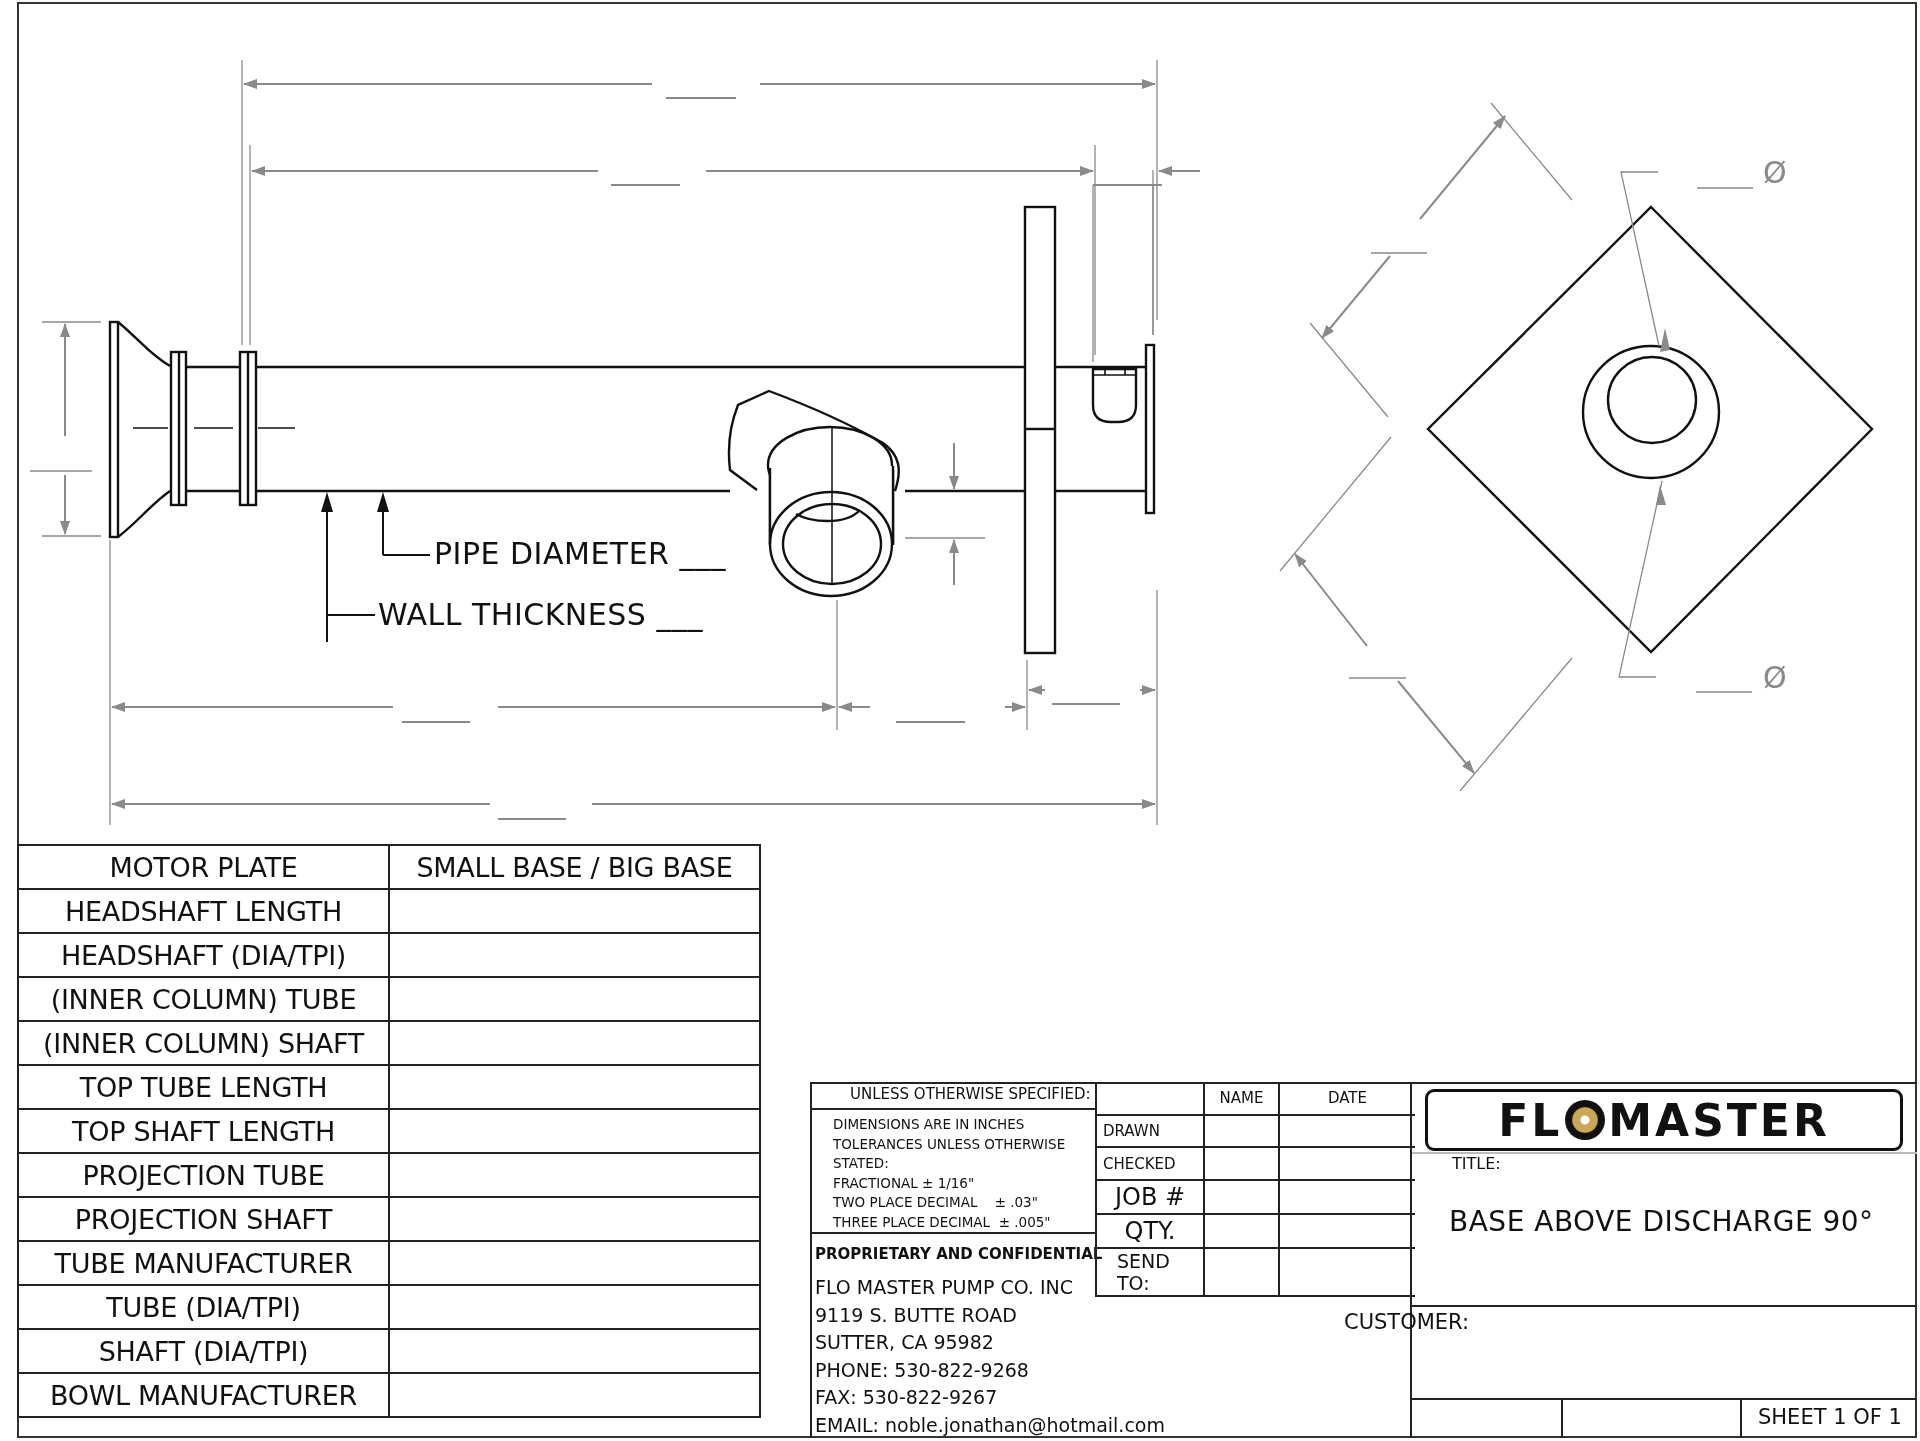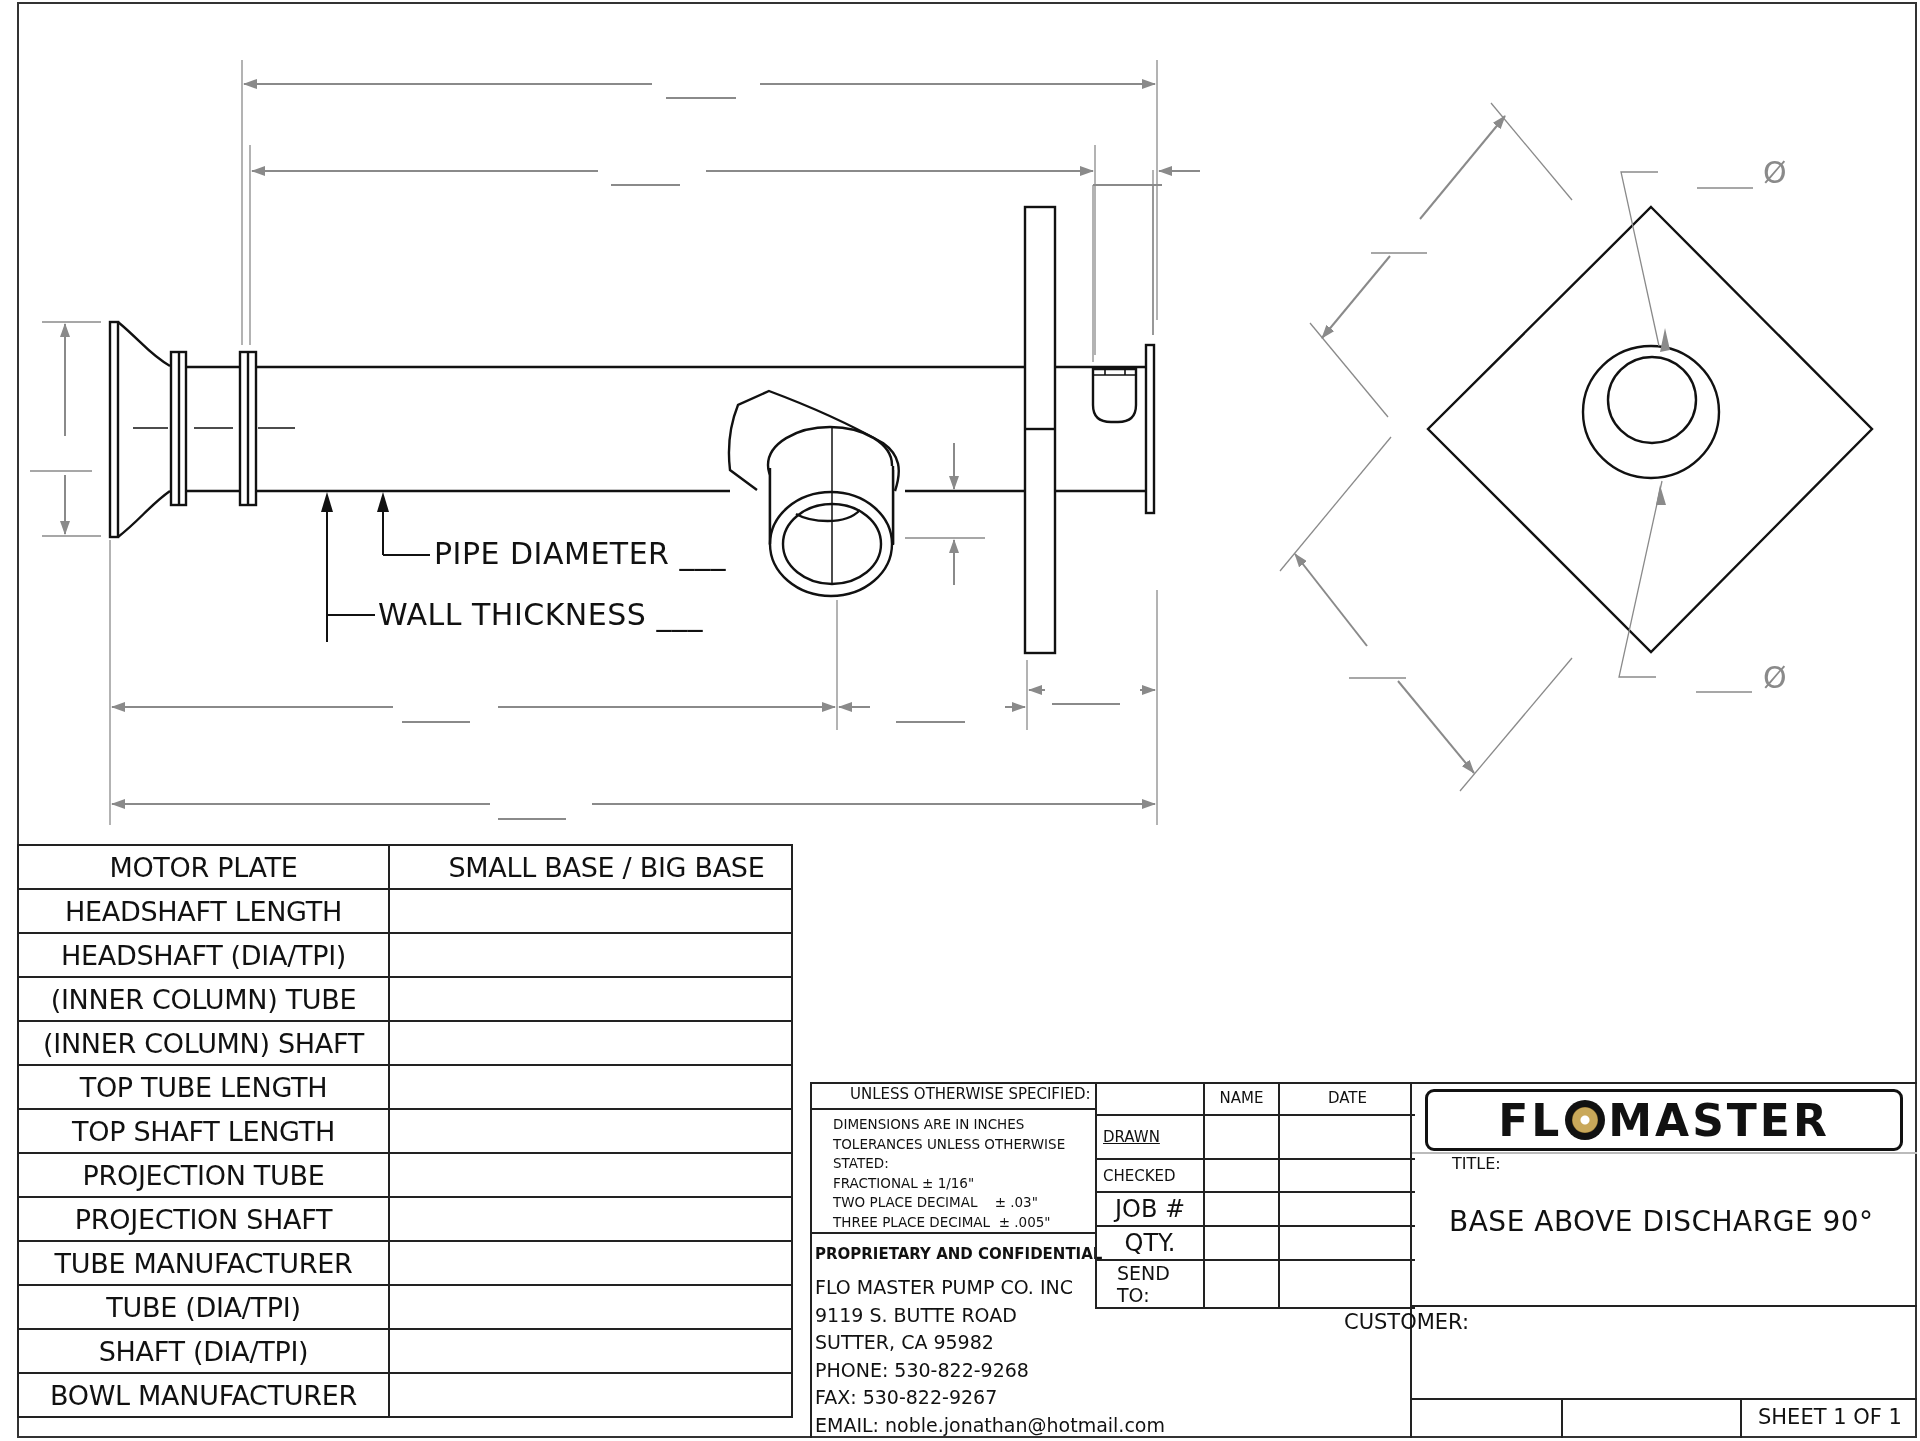--- a/index.html
+++ b/index.html
@@ -15,21 +15,21 @@
   .arrowfill { fill:#8a8a8a; stroke:none; }
   .leaderfill { fill:#111; stroke:none; }
   .callout { position:absolute; font-size:30px; letter-spacing:0.5px; color:#111; white-space:nowrap; }
   .phi { position:absolute; font-size:30px; color:#8a8a8a; }
 
   
   table.params { position:absolute; left:17px; top:844px; border-collapse:collapse;border-radius:9px; }
   table.params td { border:2px solid #222; height:42px; padding:0; text-align:center;
                     font-size:27px; letter-spacing:-0.3px; white-space:nowrap; }
   table.params td.label { width:369px; }
-  table.params td.value { width:369px;padding-left:32px; }
+  table.params td.value { width:369px; }
 
   
   .tb { position:absolute; border-color:#222; border-style:solid; box-sizing:border-box; }
   .tbtext { position:absolute; white-space:nowrap; color:#111; }
 </style>
 </head>
 <body>
 
 <div class="sheet-border"></div>
 
@@ -279,21 +279,21 @@
   </div>
 
   <div style="position:absolute; left:1095px; top:1082px;">
     <table style="border-collapse:collapse; font-size:15px;">
       <tbody>
           <tr style="height:33px;">
         <td style="width:104px; border:2px solid #222; border-top:none;"></td>
         <td style="width:71px; border:2px solid #222; border-top:none; text-align:center;">NAME</td>
         <td style="width:133px; border:2px solid #222; border-top:none; border-right:none; text-align:center;">DATE</td>
       </tr>
-      <tr style="height:44px;text-decoration:underline;">
+      <tr style="height:32px;">
         <td style="border:2px solid #222; padding-left:6px;">DRAWN</td>
         <td style="border:2px solid #222;"></td>
         <td style="border:2px solid #222; border-right:none;"></td>
       </tr>
       <tr style="height:33px;">
         <td style="border:2px solid #222; padding-left:6px;">CHECKED</td>
         <td style="border:2px solid #222;"></td>
         <td style="border:2px solid #222; border-right:none;"></td>
       </tr>
       <tr style="height:34px;padding-left:40px;">

